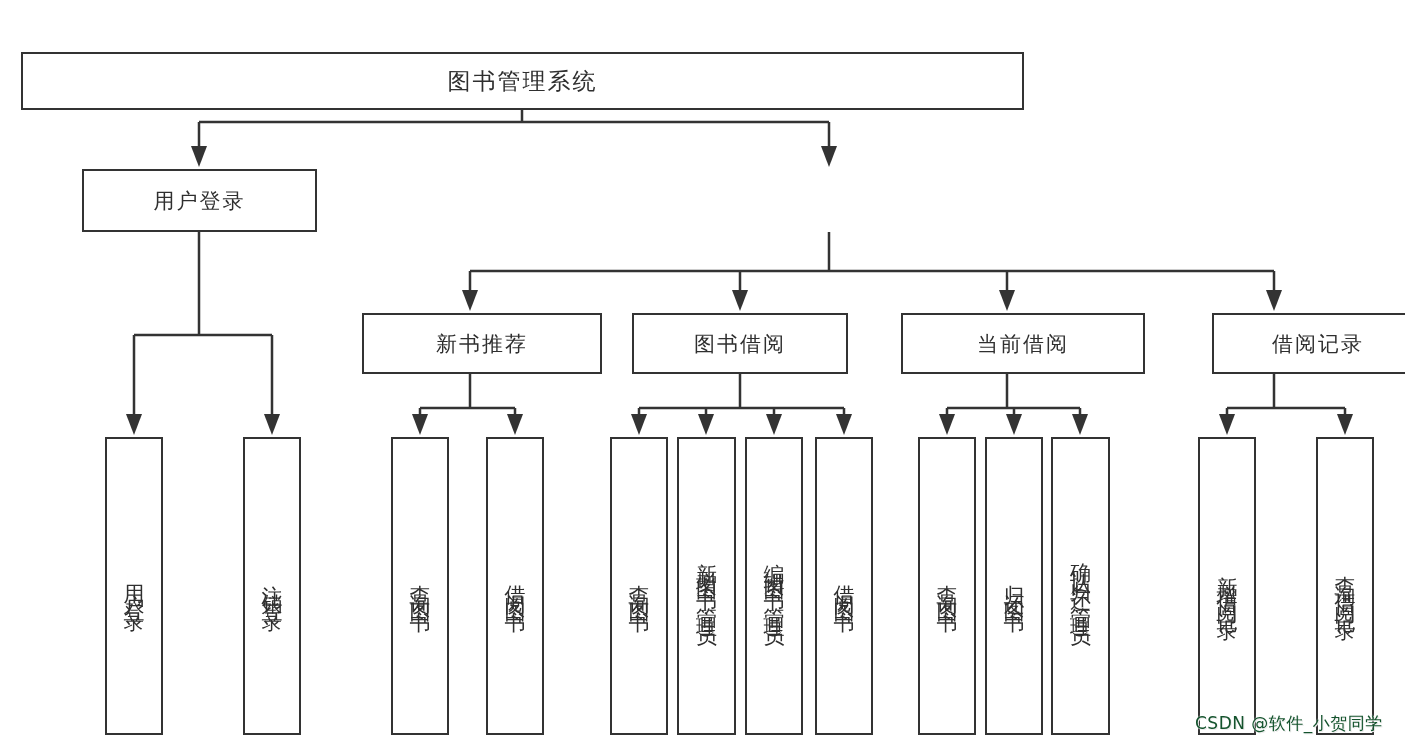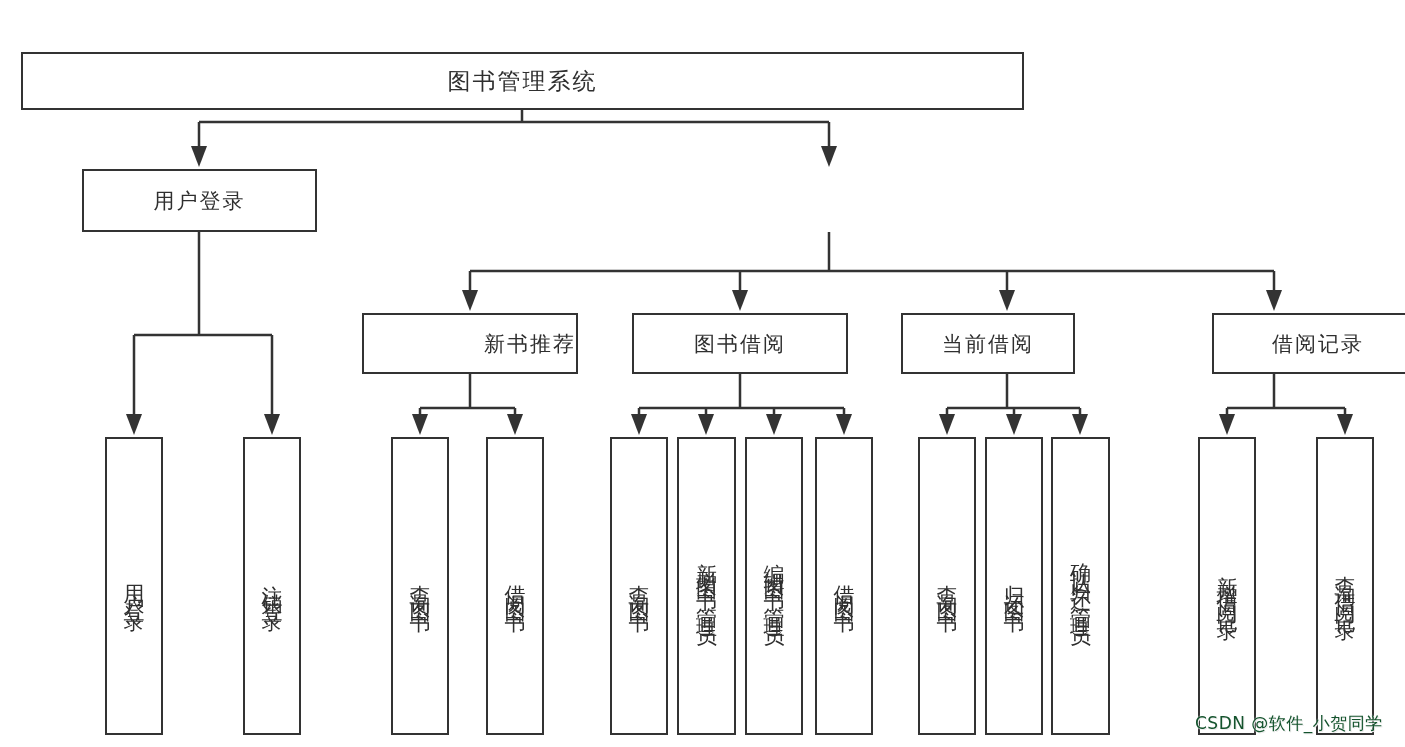--- a/index.html
+++ b/index.html
@@ -91,27 +91,27 @@
   </svg>
 
   <div class="node root-node" style="left:21px; top:10px; width:1003px; height:58px;margin-top:42px;">
     <span class="lbl">图书管理系统</span>
   </div>
 
   <div class="node l2-node" style="left:82px; top:169px; width:235px; height:63px;">
     <span class="lbl">用户登录</span>
   </div>
 
-  <div class="node l3-node" style="left:362px; top:313px; width:216px; height:61px;justify-content:flex-end;">
+  <div class="node l3-node" style="left:362px; top:313px; width:240px; height:61px;">
     <span class="lbl">新书推荐</span>
   </div>
   <div class="node l3-node" style="left:632px; top:313px; width:216px; height:61px;">
     <span class="lbl">图书借阅</span>
   </div>
-  <div class="node l3-node" style="left:901px; top:313px; width:174px; height:61px;">
+  <div class="node l3-node" style="left:901px; top:313px; width:244px; height:61px;">
     <span class="lbl">当前借阅</span>
   </div>
   <div class="node l3-node" style="left:1168px; top:313px; width:212px; height:61px;margin-left:44px;">
     <span class="lbl">借阅记录</span>
   </div>
 
   <div class="node leaf-node" style="left:105px; top:437px; width:58px; height:298px;">
     <span class="lbl">用户登录</span>
   </div>
   <div class="node leaf-node" style="left:243px; top:437px; width:58px; height:298px;">

